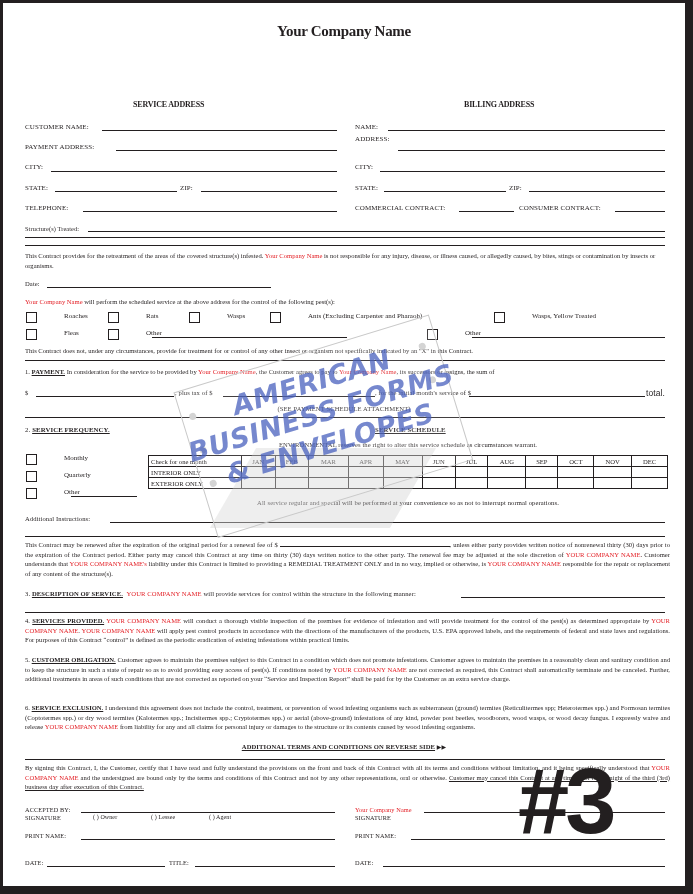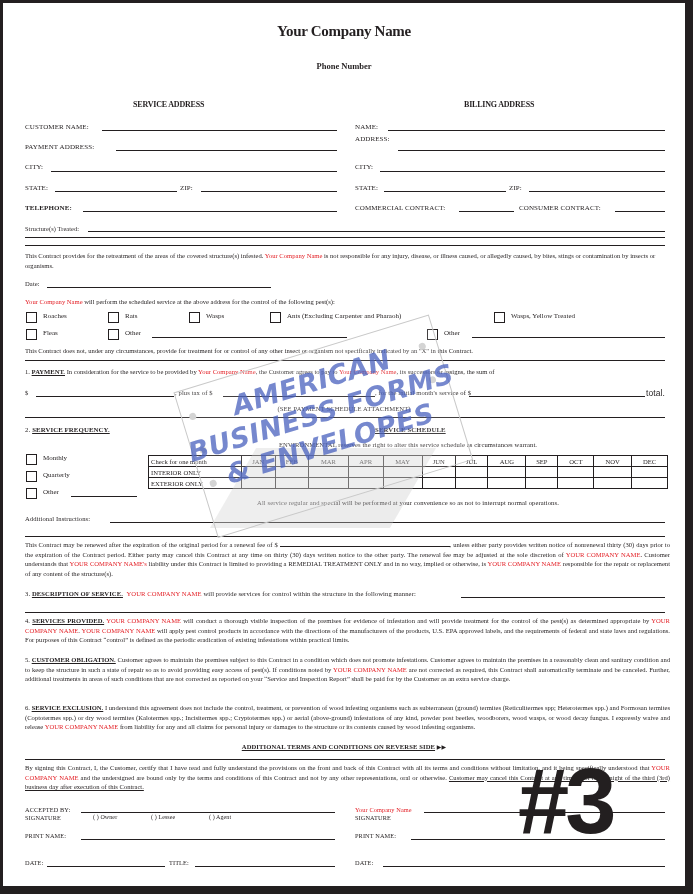--- a/index.html
+++ b/index.html
@@ -15,21 +15,21 @@
     background: #ffffff; overflow: hidden;
   }
   .abs { position: absolute; }
   .red { color: #e31e24; }
   .center { text-align: center; }
   .line { position: absolute; border-bottom: 1px solid #231f20; height: 0; }
   .rule { position: absolute; left: 22px; width: 640px; border-top: 1.5px solid #231f20; height: 0; }
   .lbl { position: absolute; font-size: 7px; white-space: nowrap; letter-spacing: 0.1px; }
   .txt { position: absolute; font-size: 6.6px; line-height: 9.6px; white-space: normal; }
   .cb { position: absolute; width: 9px; height: 9px; border: 1px solid #231f20; background: #fff; }
-  .cbl { position: absolute; font-size: 7px; white-space: nowrap; }
+  .cbl { position: absolute; font-size: 7px; white-space: nowrap; margin-left: 21px; }
   .u { text-decoration: underline; font-weight: bold; }
 
   .header-title { left: 0; width: 682px; top: 20px; font-size: 15px; font-weight: bold; letter-spacing: -0.3px; }
   .header-addr { left: 0; width: 682px; top: 42px; font-size: 9px; }
   .header-phone { left: 0; width: 682px; top: 58px; font-size: 8.5px; font-weight: bold; }
   .title-bar {
     position: absolute; left: 22px; top: 77px; width: 640px; height: 17px;
     background: #e8e9e9; border: 1px solid #231f20; box-sizing: border-box;
     text-align: center; font-size: 14px; font-weight: bold; line-height: 15px; letter-spacing: 0.4px;
   }
@@ -68,36 +68,35 @@
     font-weight: bold; font-size: 92px; letter-spacing: -4px; color: #231f20; line-height: 1;
     pointer-events: none;
   }
 </style>
 </head>
 <body>
 
 <div class="page">
 
   <div class="abs center header-title">Your Company Name</div>
-  <div class="abs center header-phone">Phone Number</div>
 
   <div class="abs col-head" style="left:130px;">SERVICE ADDRESS</div>
   <div class="abs col-head" style="left:461px;">BILLING ADDRESS</div>
 
   <div class="lbl" style="left:22px;top:120px;">CUSTOMER NAME:</div>
   <div class="line" style="left:99px;top:127px;width:235px;"></div>
   <div class="lbl" style="left:22px;top:140px;">PAYMENT ADDRESS:</div>
   <div class="line" style="left:113px;top:147px;width:221px;"></div>
   <div class="lbl" style="left:22px;top:160px;">CITY:</div>
   <div class="line" style="left:48px;top:168px;width:286px;"></div>
   <div class="lbl" style="left:22px;top:181px;">STATE:</div>
   <div class="line" style="left:52px;top:188px;width:122px;"></div>
   <div class="lbl" style="left:177px;top:181px;">ZIP:</div>
   <div class="line" style="left:198px;top:188px;width:136px;"></div>
-  <div class="lbl" style="left:22px;top:201px;font-weight:bold;">TELEPHONE:</div>
+  <div class="lbl" style="left:22px;top:201px;">TELEPHONE:</div>
   <div class="line" style="left:80px;top:208px;width:254px;"></div>
   <div class="lbl" style="left:22px;top:222px;font-size:6.3px;">Structure(s) Treated:</div>
   <div class="line" style="left:85px;top:228px;width:577px;"></div>
 
   <div class="lbl" style="left:352px;top:120px;">NAME:</div>
   <div class="line" style="left:385px;top:127px;width:277px;"></div>
   <div class="lbl" style="left:352px;top:132px;">ADDRESS:</div>
   <div class="line" style="left:395px;top:147px;width:267px;"></div>
   <div class="lbl" style="left:352px;top:160px;">CITY:</div>
   <div class="line" style="left:377px;top:168px;width:285px;"></div>

